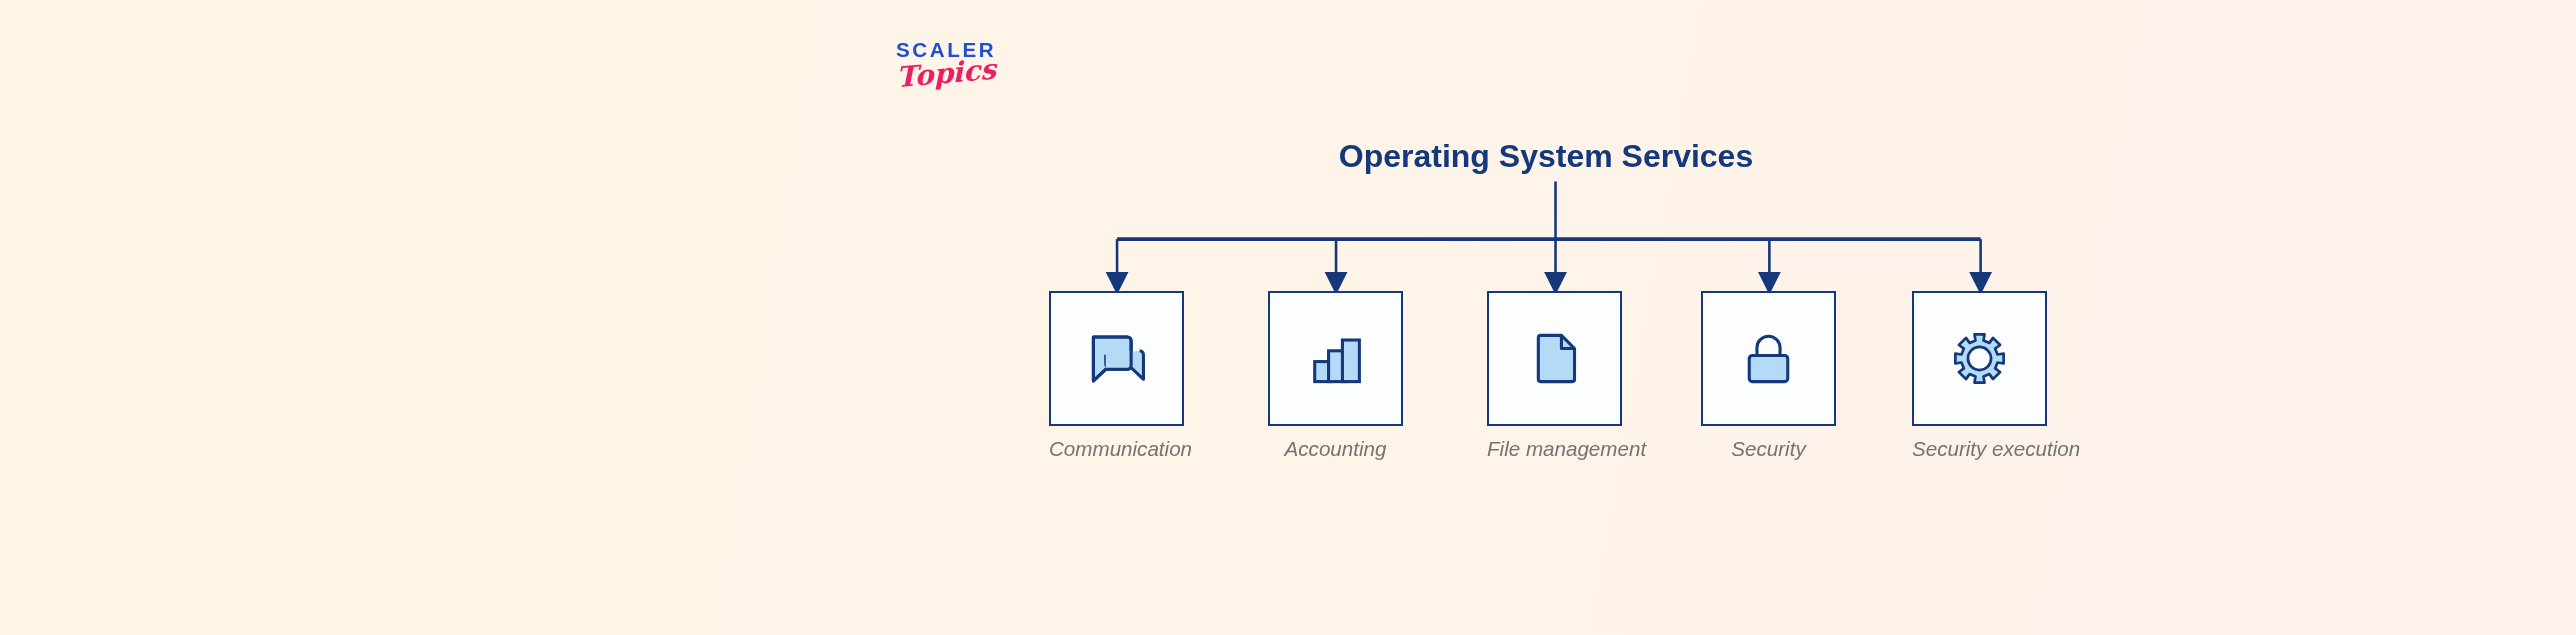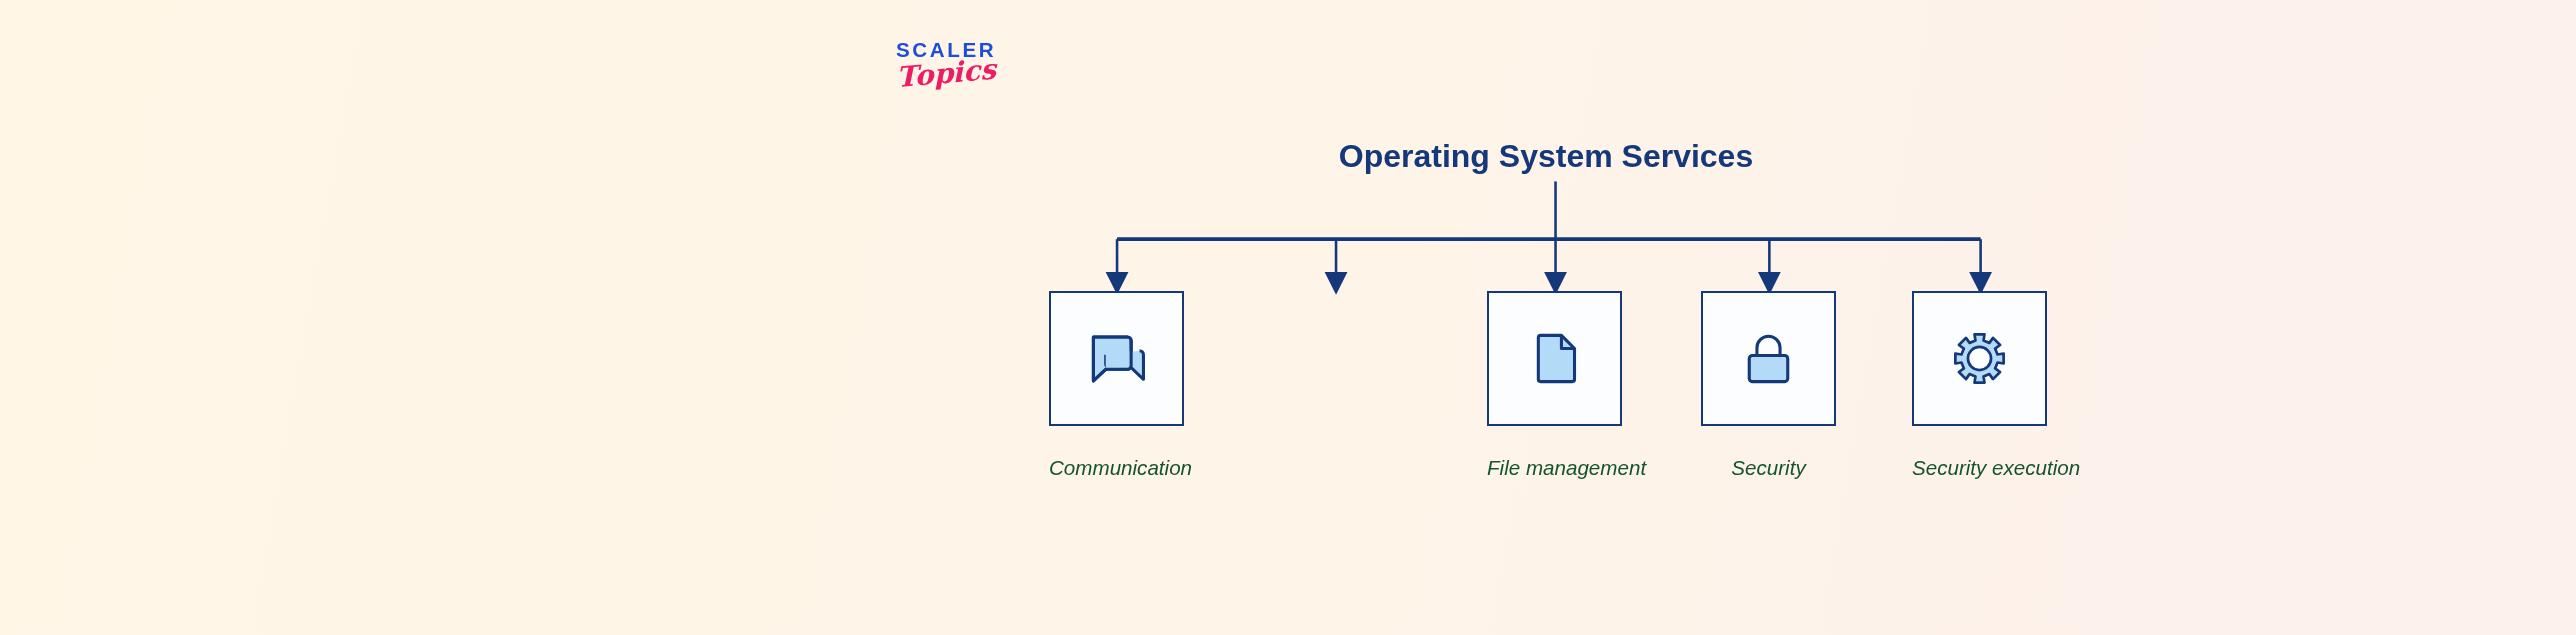--- a/index.html
+++ b/index.html
@@ -94,26 +94,26 @@
     border: 2.1px solid #143879;
     background: #FCFDFE;
     display: flex;
     align-items: center;
     justify-content: center;
   }
 
   .node-icon { width: 77px; height: 77px; display: block; }
 
   .node-label {
-    margin-top: 32px;
+    margin-top: 13px;
     text-align: center;
     font-family: "Liberation Sans Narrow", "Liberation Sans", sans-serif;
     font-style: italic;
     font-size: 20.6px;
-    color: #14532d;
+    color: #737373;
     white-space: nowrap;
     line-height: 1;
   }
 </style>
 </head>
 <body>
 
 <div id="brand-logo">
   <div id="brand-wordmark">SCALER</div>
   <div id="brand-script">Topics</div>
@@ -146,20 +146,30 @@
       <svg class="node-icon" viewBox="0 0 100 100">
         <path d="M20 22 h44 a5 5 0 0 1 5 5 v32 a5 5 0 0 1 -5 5 h-28 l-16 15 z" fill="#B3DAF7" stroke="#143879" stroke-width="4" stroke-linejoin="round"></path>
         <path d="M80 40 a5 5 0 0 1 5 5 v32 l-16 -15 h-28 a5 5 0 0 1 -5 -5 v-12" fill="#B3DAF7" stroke="#143879" stroke-width="4" stroke-linejoin="round"></path>
         <path d="M36 40 h33 v19 a5 5 0 0 1 -5 5 h-28 z" fill="#B3DAF7" stroke="none"></path>
         <path d="M20 22 h44 a5 5 0 0 1 5 5 v32 a5 5 0 0 1 -5 5 h-28 l-16 15 z" fill="none" stroke="#143879" stroke-width="4" stroke-linejoin="round"></path>
       </svg>
     </div>
     <div class="node-label">Communication</div>
   </div>
 
+  <div class="node" style="left:219px;">
+    <div class="node-box">
+      <svg class="node-icon" viewBox="0 0 100 100">
+        <rect x="23" y="54" width="22" height="26" fill="#B3DAF7" stroke="#143879" stroke-width="4"></rect>
+        <rect x="41" y="40" width="22" height="40" fill="#B3DAF7" stroke="#143879" stroke-width="4"></rect>
+        <rect x="59" y="26" width="22" height="54" fill="#B3DAF7" stroke="#143879" stroke-width="4"></rect>
+      </svg>
+    </div>
+    <div class="node-label">Accounting</div>
+  </div>
 
   <div class="node" style="left:652px;">
     <div class="node-box">
       <svg class="node-icon" viewBox="0 0 100 100">
         <path d="M35 48 v-12 a15 15 0 0 1 30 0 v12" fill="none" stroke="#143879" stroke-width="4" stroke-linejoin="round"></path>
         <rect x="25" y="46" width="50" height="34" rx="4" fill="#B3DAF7" stroke="#143879" stroke-width="4"></rect>
       </svg>
     </div>
     <div class="node-label">Security</div>
   </div>

